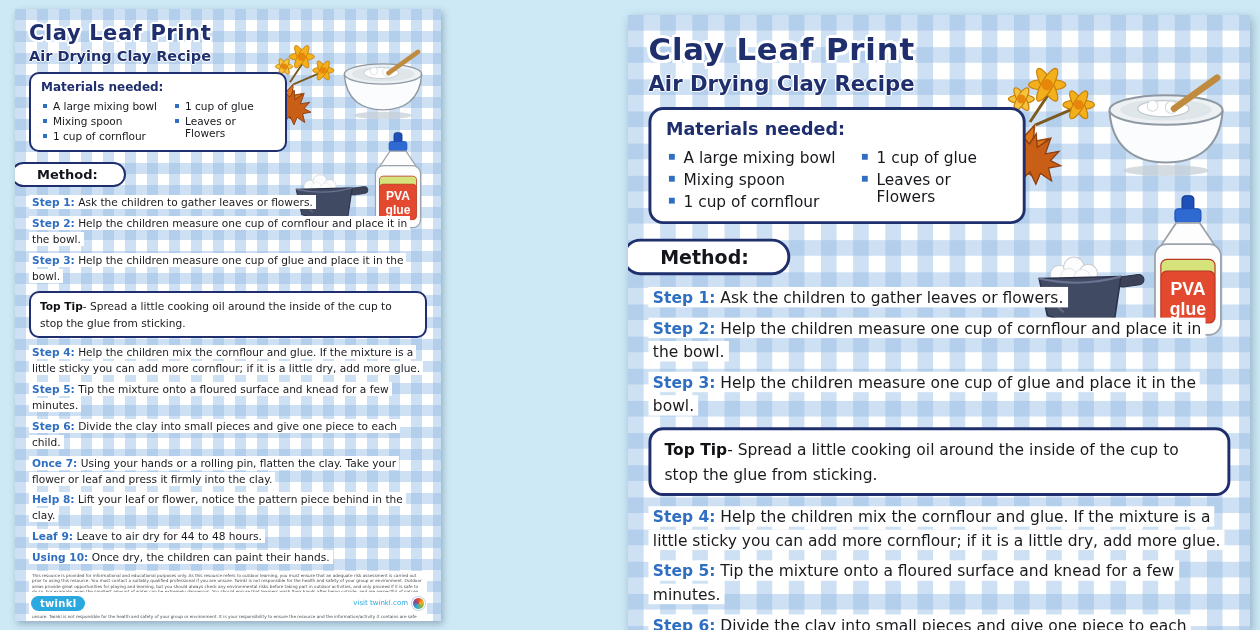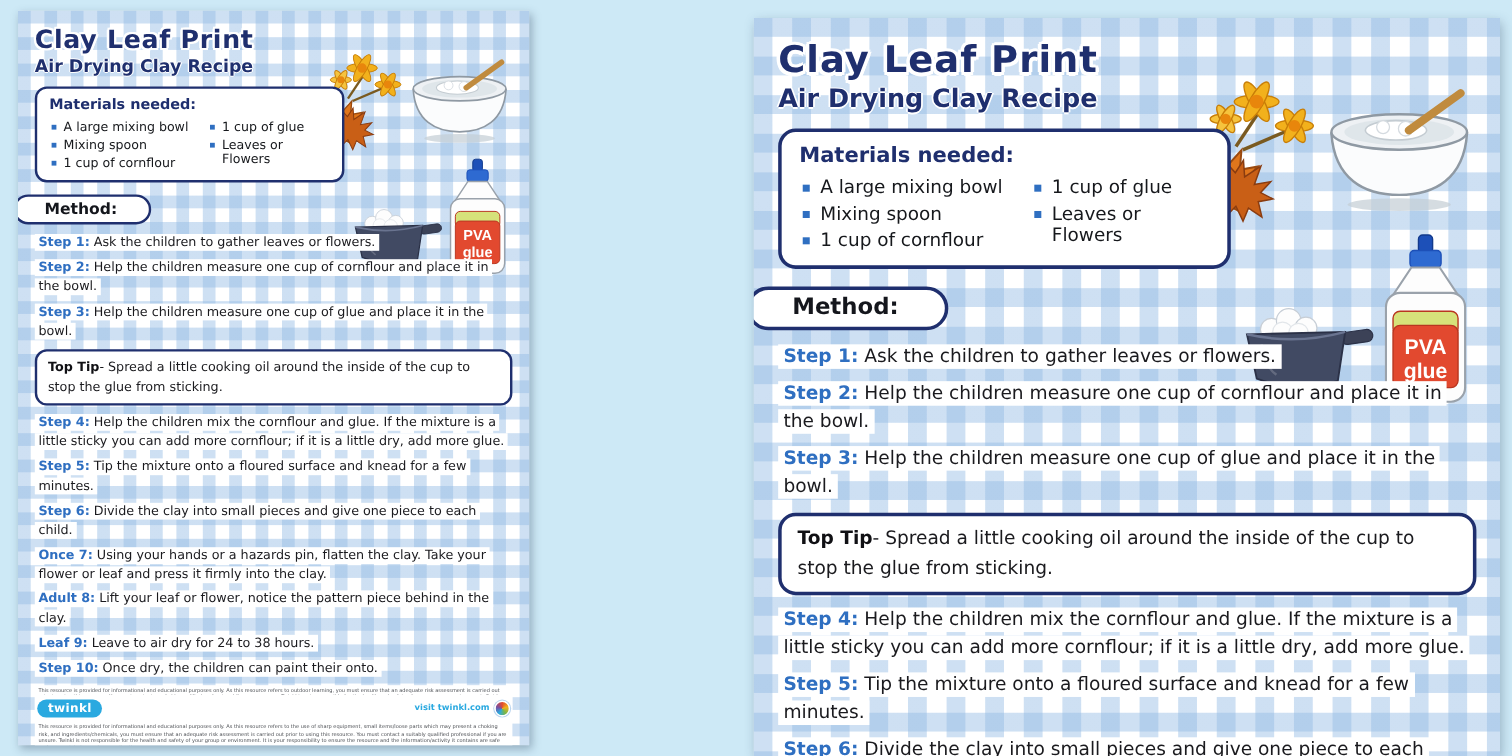--- a/index.html
+++ b/index.html
@@ -75,30 +75,30 @@
     margin:7px 0 7px; background:#fff; border:2px solid #1f2f6e; border-radius:10px;
     padding:5px 9px; font-size:10.6px; line-height:1.55; color:#1a1a1e;
   }
   .tt-label { font-weight:800; color:#101014; }
 
   
   .disclaimer { margin-top:4px; background:#fff; padding:2px 3px; position:relative; z-index:2; }
   .disclaimer p { font-size:4.2px; line-height:1.3; color:#4a4d52; margin-bottom:3px; }
 
   .page-footer {
-    position:absolute; left:14px; right:14px; bottom:20px; height:22px;
+    position:absolute; left:14px; right:14px; bottom:7px; height:22px;
     background:#fff; display:flex; justify-content:space-between; align-items:center;
     padding:0 2px; z-index:2;
   }
   .twinkl-logo {
     background:#2aa9e0; color:#fff; font-weight:800; font-size:10px;
     border-radius:10px; padding:2px 9px; letter-spacing:.3px;
   }
   .visit-wrap { display:flex; align-items:center; gap:4px; }
-  .visit-link { color:#2aa9e0; font-size:7px; font-weight:700; }
+  .visit-link { color:#2aa9e0; font-size:7px; font-weight:400; }
   .visit-badge {
     width:13px; height:13px; border-radius:50%;
     background:conic-gradient(#e2492f, #f2b11c, #7ab648, #2aa9e0, #7a4fa0, #e2492f);
     border:1.5px solid #fff; box-shadow:0 0 0 1px #bcd6ef;
   }
 
   
   .illus { position:absolute; z-index:1; }
   .illus-leaves { left:214px; top:34px; width:118px; height:98px; }
   .illus-bowl   { left:322px; top:40px; width:92px;  height:72px; }
@@ -220,24 +220,24 @@
         <p class="step"><span class="bg"><span class="step-label">Step 2:</span> <span>Help the children measure one cup of cornflour and place it in the bowl.</span></span></p>
         <p class="step"><span class="bg"><span class="step-label">Step 3:</span> <span>Help the children measure one cup of glue and place it in the bowl.</span></span></p>
 
         <div class="toptip">
           <span class="tt-label">Top Tip</span><span>- Spread a little cooking oil around the inside of the cup to stop the glue from sticking.</span>
         </div>
 
         <p class="step"><span class="bg"><span class="step-label">Step 4:</span> <span>Help the children mix the cornflour and glue. If the mixture is a little sticky you can add more cornflour; if it is a little dry, add more glue.</span></span></p>
         <p class="step"><span class="bg"><span class="step-label">Step 5:</span> <span>Tip the mixture onto a floured surface and knead for a few minutes.</span></span></p>
         <p class="step"><span class="bg"><span class="step-label">Step 6:</span> <span>Divide the clay into small pieces and give one piece to each child.</span></span></p>
-        <p class="step"><span class="bg"><span class="step-label">Once 7:</span> <span>Using your hands or a hazards pin, flatten the clay. Take your flower or leaf and press it firmly into the clay.</span></span></p>
-        <p class="step"><span class="bg"><span class="step-label">Adult 8:</span> <span>Lift your leaf or flower, notice the pattern piece behind in the clay.</span></span></p>
-        <p class="step"><span class="bg"><span class="step-label">Leaf 9:</span> <span>Leave to air dry for 24 to 38 hours.</span></span></p>
-        <p class="step"><span class="bg"><span class="step-label">Step 10:</span> <span>Once dry, the children can paint their onto.</span></span></p>
+        <p class="step"><span class="bg"><span class="step-label">Once 7:</span> <span>Using your hands or a rolling pin, flatten the clay. Take your flower or leaf and press it firmly into the clay.</span></span></p>
+        <p class="step"><span class="bg"><span class="step-label">Help 8:</span> <span>Lift your leaf or flower, notice the pattern piece behind in the clay.</span></span></p>
+        <p class="step"><span class="bg"><span class="step-label">Leaf 9:</span> <span>Leave to air dry for 44 to 48 hours.</span></span></p>
+        <p class="step"><span class="bg"><span class="step-label">Using 10:</span> <span>Once dry, the children can paint their hands.</span></span></p>
       </div>
 
       
       <div class="disclaimer">
         <p>This resource is provided for informational and educational purposes only. As this resource refers to outdoor learning, you must ensure that an adequate risk assessment is carried out prior to using this resource. You must contact a suitably qualified professional if you are unsure. Twinkl is not responsible for the health and safety of your group or environment. Outdoor areas provide great opportunities for playing and learning, but you should always check any environmental risks before taking part in outdoor activities, and only proceed if it is safe to do so. For example, even the smallest amount of water can be extremely dangerous. You should ensure that learners wash their hands after being outside, and are respectful of nature, taking care of animals and plants. Please be aware that learners should be supervised at all times, particularly young or vulnerable learners.</p>
         <p>This resource is provided for informational and educational purposes only. As this resource refers to the use of sharp equipment, small items/loose parts which may present a choking risk, and ingredients/chemicals, you must ensure that an adequate risk assessment is carried out prior to using this resource. You must contact a suitably qualified professional if you are unsure. Twinkl is not responsible for the health and safety of your group or environment. It is your responsibility to ensure the resource and the information/activity it contains are safe and appropriate to use in your situation.</p>
         <p>Raw flour, like other raw products, may contain harmful bacteria. Heat-treating the raw flour may make it safer in the event of accidental consumption; however, this is not guaranteed. Adult supervision and discretion are necessary while using recipes that use raw flour. Learners should wash their hands before and after handling raw flour. You must ensure that an adequate risk assessment is carried out prior to using this resource. It is your responsibility to ensure that the information/activity this resource uses is safe and appropriate to use in your situation. Twinkl is not responsible for the health and safety of your group or environment. Please be aware that children under the age of three will need to be supervised at all times due to potential hazards with handling and exploring sensory objects.</p>
       </div>
 
       

